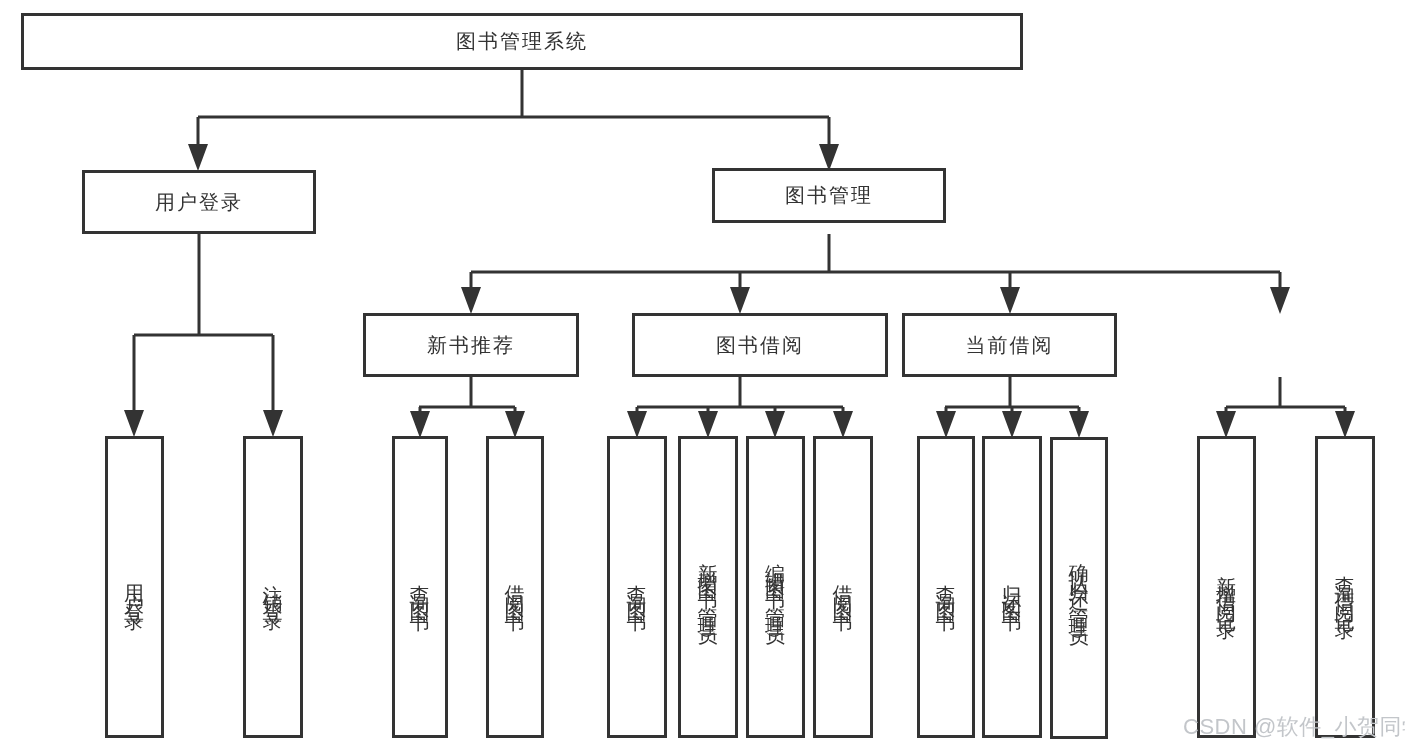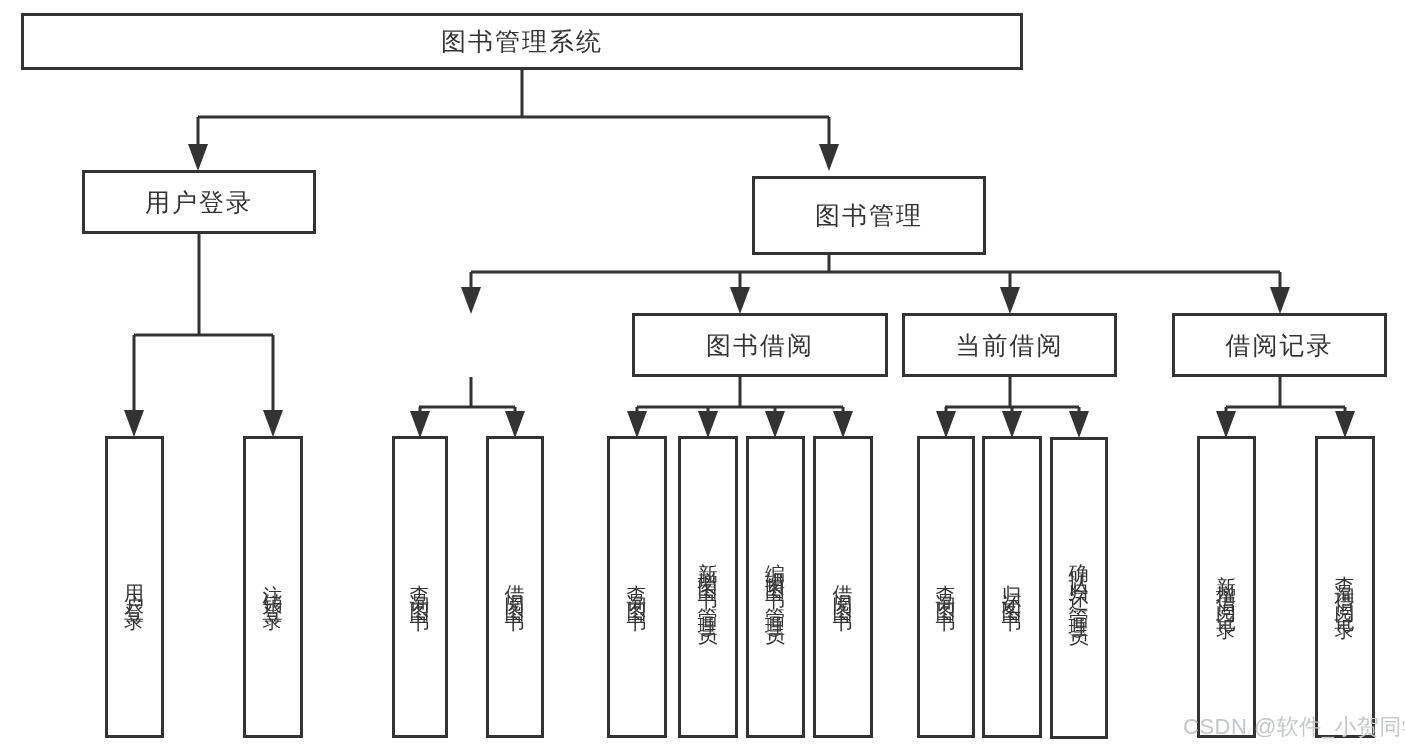--- a/index.html
+++ b/index.html
@@ -23,21 +23,21 @@
   .node {
     position: absolute;
     box-sizing: border-box;
     border: 3px solid #333333;
     background: #ffffff;
     color: #333333;
     display: flex;
     align-items: center;
     justify-content: center;
     z-index: 1;
-    font-size: 25px;
+    font-size: 20px;
     letter-spacing: 2px;
     text-align: center;
   }
   .leaf {
     writing-mode: vertical-rl;
     font-size: 20px;
     letter-spacing: 9px;
     line-height: 1;
   }
   .watermark {
@@ -76,25 +76,25 @@
       M765 411 L785 411 L775 438 Z  M833 411 L853 411 L843 438 Z
       M936 411 L956 411 L946 438 Z  M1002 411 L1022 411 L1012 438 Z
       M1069 411 L1089 411 L1079 438 Z
       M1216 411 L1236 411 L1226 438 Z  M1335 411 L1355 411 L1345 438 Z
     "></path>
   </svg>
 
   <div class="node" style="left:21px; top:13px; width:1002px; height:57px;">图书管理系统</div>
 
   <div class="node" style="left:82px; top:170px; width:234px; height:64px;">用户登录</div>
-  <div class="node" style="left:712px; top:176px; width:234px; height:79px;margin-left:40px;">图书管理</div>
+  <div class="node" style="left:712px; top:168px; width:234px; height:55px;">图书管理</div>
 
+  <div class="node" style="left:363px; top:313px; width:216px; height:64px;">新书推荐</div>
   <div class="node" style="left:632px; top:313px; width:256px; height:64px;">图书借阅</div>
   <div class="node" style="left:902px; top:313px; width:215px; height:64px;font-family:Liberation Serif, serif;">当前借阅</div>
-  <div class="node" style="left:1172px; top:313px; width:215px; height:64px;">借阅记录</div>
 
   <div class="node leaf" style="left:105px; top:436px; width:59px; height:302px;">用户登录</div>
   <div class="node leaf" style="left:243px; top:436px; width:60px; height:302px;">注销登录</div>
 
   <div class="node leaf" style="left:392px; top:436px; width:56px; height:302px;">查询图书</div>
   <div class="node leaf" style="left:486px; top:436px; width:58px; height:302px;">借阅图书</div>
 
   <div class="node leaf" style="left:607px; top:436px; width:60px; height:302px;">查询图书</div>
   <div class="node leaf" style="left:678px; top:436px; width:60px; height:302px;">新增图书（管理员）</div>
   <div class="node leaf" style="left:746px; top:436px; width:59px; height:302px;">编辑图书（管理员）</div>

